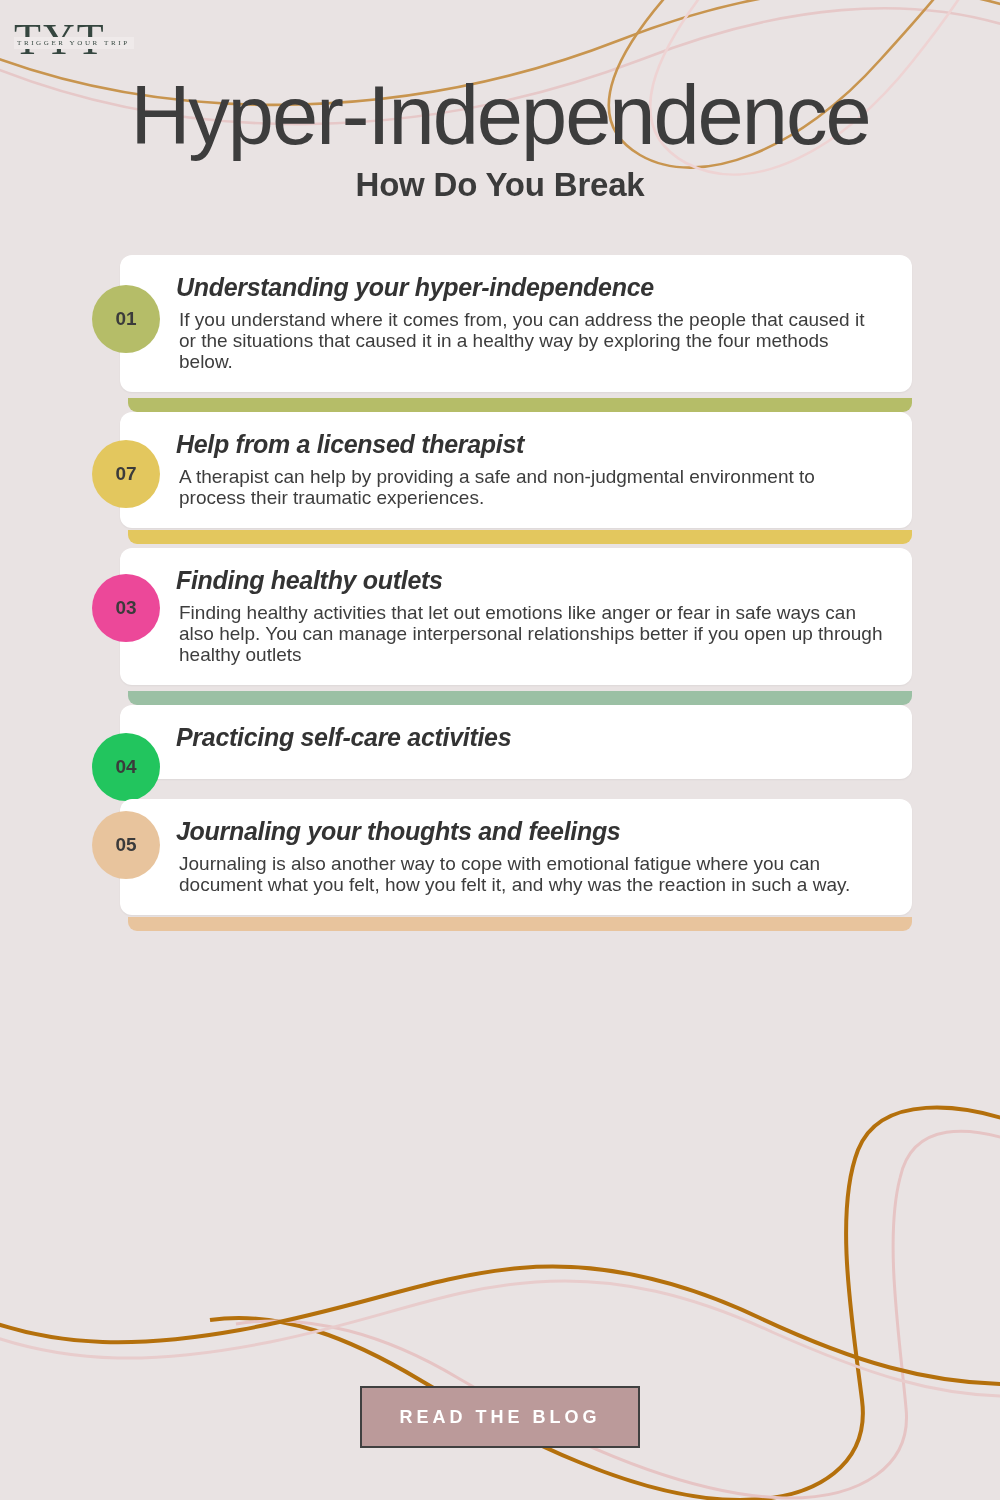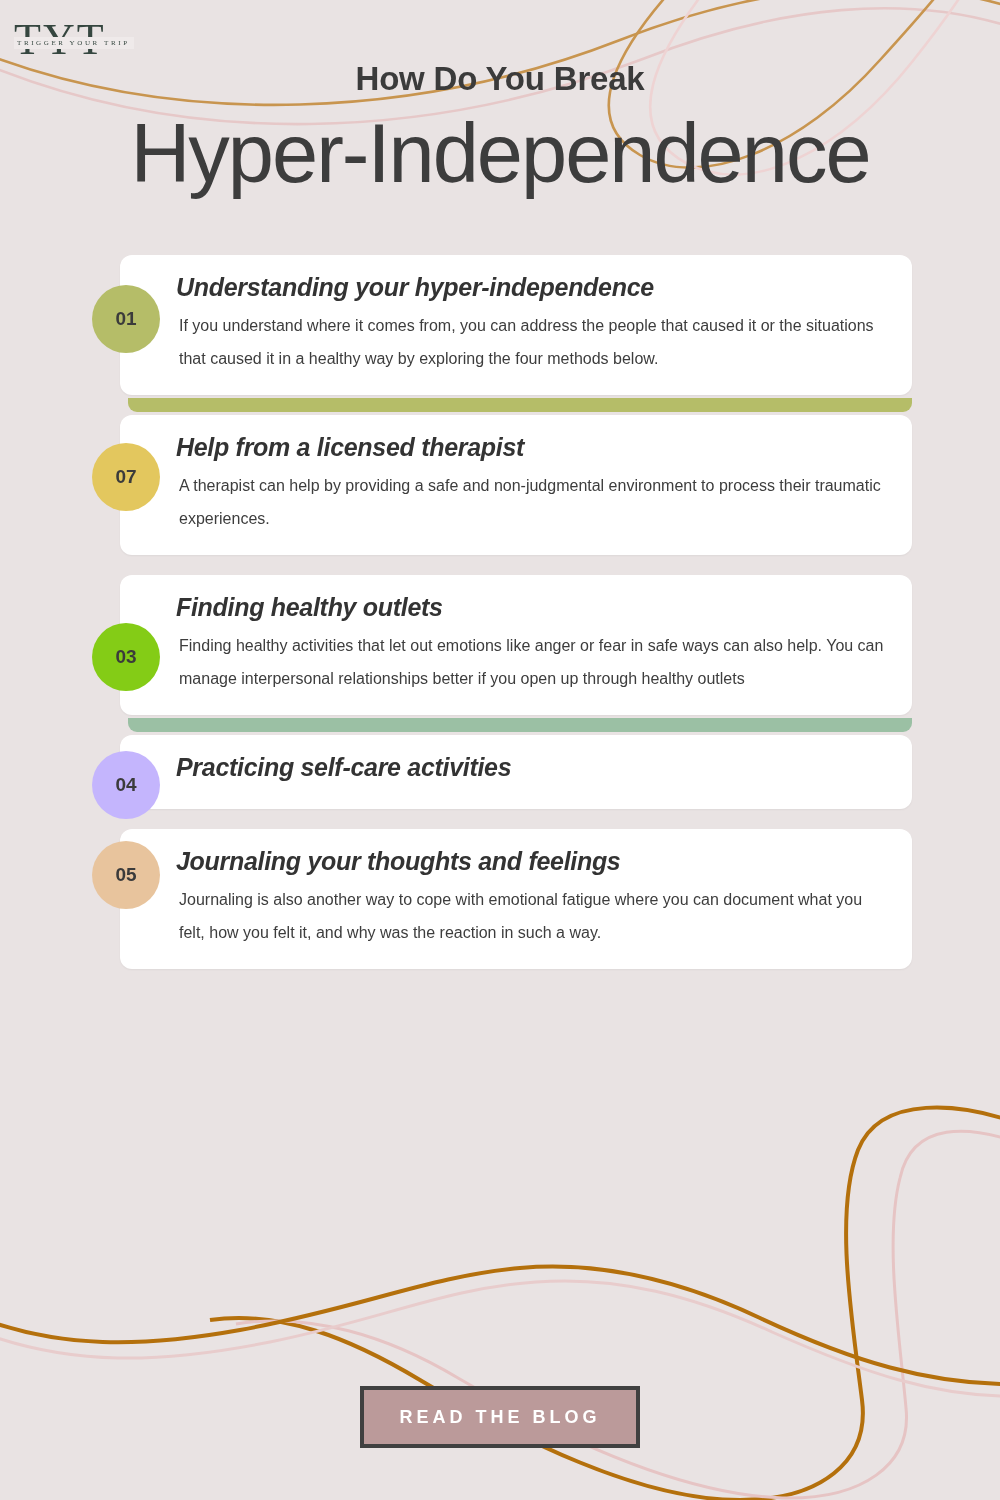--- a/index.html
+++ b/index.html
@@ -112,33 +112,33 @@
   }
   .card-title {
     font-size:25px;
     font-weight:bold;
     color:#333333;
     letter-spacing:-0.3px;
     margin-bottom:7px;
     font-style:italic;
   }
   .card-body {
-    font-size:16px;
-    line-height:33px;
+    font-size:19px;
+    line-height:21px;
     color:#3d3d3d;
     padding-left:3px;
   }
 
   
   #cta-button {
     position:absolute;
     left:360px; top:1386px;
     width:280px; height:62px;
     background:#bb9a9a;
-    border:4px solid #404040;
+    border:2px solid #404040;
     display:flex;
     align-items:center;
     justify-content:center;
     color:#fff;
     font-size:18px;
     font-weight:bold;
     letter-spacing:4px;
     z-index:6;
     cursor:pointer;
   }
@@ -164,22 +164,22 @@
 
   <path d="M -20 1332 C 70 1366 160 1364 270 1342 C 380 1320 446 1288 536 1282 C 618 1276 694 1296 772 1332 C 862 1372 936 1398 1020 1396" fill="none" stroke="#e8cccc" stroke-width="3"></path>
 </svg>
 
 <div id="logo">
   <div class="logo-letters">TYT</div>
   <div class="logo-tagline">TRIGGER YOUR TRIP</div>
 </div>
 
 <div class="head-wrap">
+  <div id="main-title">Hyper-Independence</div>
   <div id="eyebrow">How Do You Break</div>
-  <div id="main-title">Hyper-Independence</div>
 </div>
 
 <div id="cards">
 
   <div class="card-block">
     <div class="accent-bar" style="background: rgb(181, 189, 104); top: 143px;"></div>
     <div class="card">
       <div class="badge" style="background: rgb(181, 189, 104); top: 30px;">01</div>
       <div class="card-title">Understanding your hyper-independence</div>
       <div class="card-body">If you understand where it comes from, you can address the people that caused it or the situations that caused it in a healthy way by exploring the four methods below.</div>
@@ -191,30 +191,30 @@
     <div class="card">
       <div class="badge" style="background: rgb(227, 199, 94); top: 28px;">07</div>
       <div class="card-title">Help from a licensed therapist</div>
       <div class="card-body">A therapist can help by providing a safe and non-judgmental environment to process their traumatic experiences.</div>
     </div>
   </div>
 
   <div class="card-block">
     <div class="accent-bar" style="background: rgb(155, 192, 164); top: 143px;"></div>
     <div class="card">
-      <div class="badge" style="background: #84cc16; top: 48px;">03</div>
+      <div class="badge" style="background: #ec4899; top: 26px;">03</div>
       <div class="card-title">Finding healthy outlets</div>
       <div class="card-body">Finding healthy activities that let out emotions like anger or fear in safe ways can also help. You can manage interpersonal relationships better if you open up through healthy outlets</div>
     </div>
   </div>
 
   <div class="card-block">
     <div class="accent-bar" style="background: rgb(208, 142, 128); top: 118px;"></div>
     <div class="card">
-      <div class="badge" style="background: #c4b5fd; top: 16px; text-align: center;">04</div>
+      <div class="badge" style="background: #22c55e; top: 28px; text-align: center;">04</div>
       <div class="card-title">Practicing self-care activities</div>
     </div>
   </div>
 
   <div class="card-block">
     <div class="accent-bar" style="background: rgb(232, 196, 157); top: 118px;"></div>
     <div class="card">
       <div class="badge" style="background: rgb(232, 196, 157); top: 12px;">05</div>
       <div class="card-title">Journaling your thoughts and feelings</div>
       <div class="card-body">Journaling is also another way to cope with emotional fatigue where you can document what you felt, how you felt it, and why was the reaction in such a way.</div>

